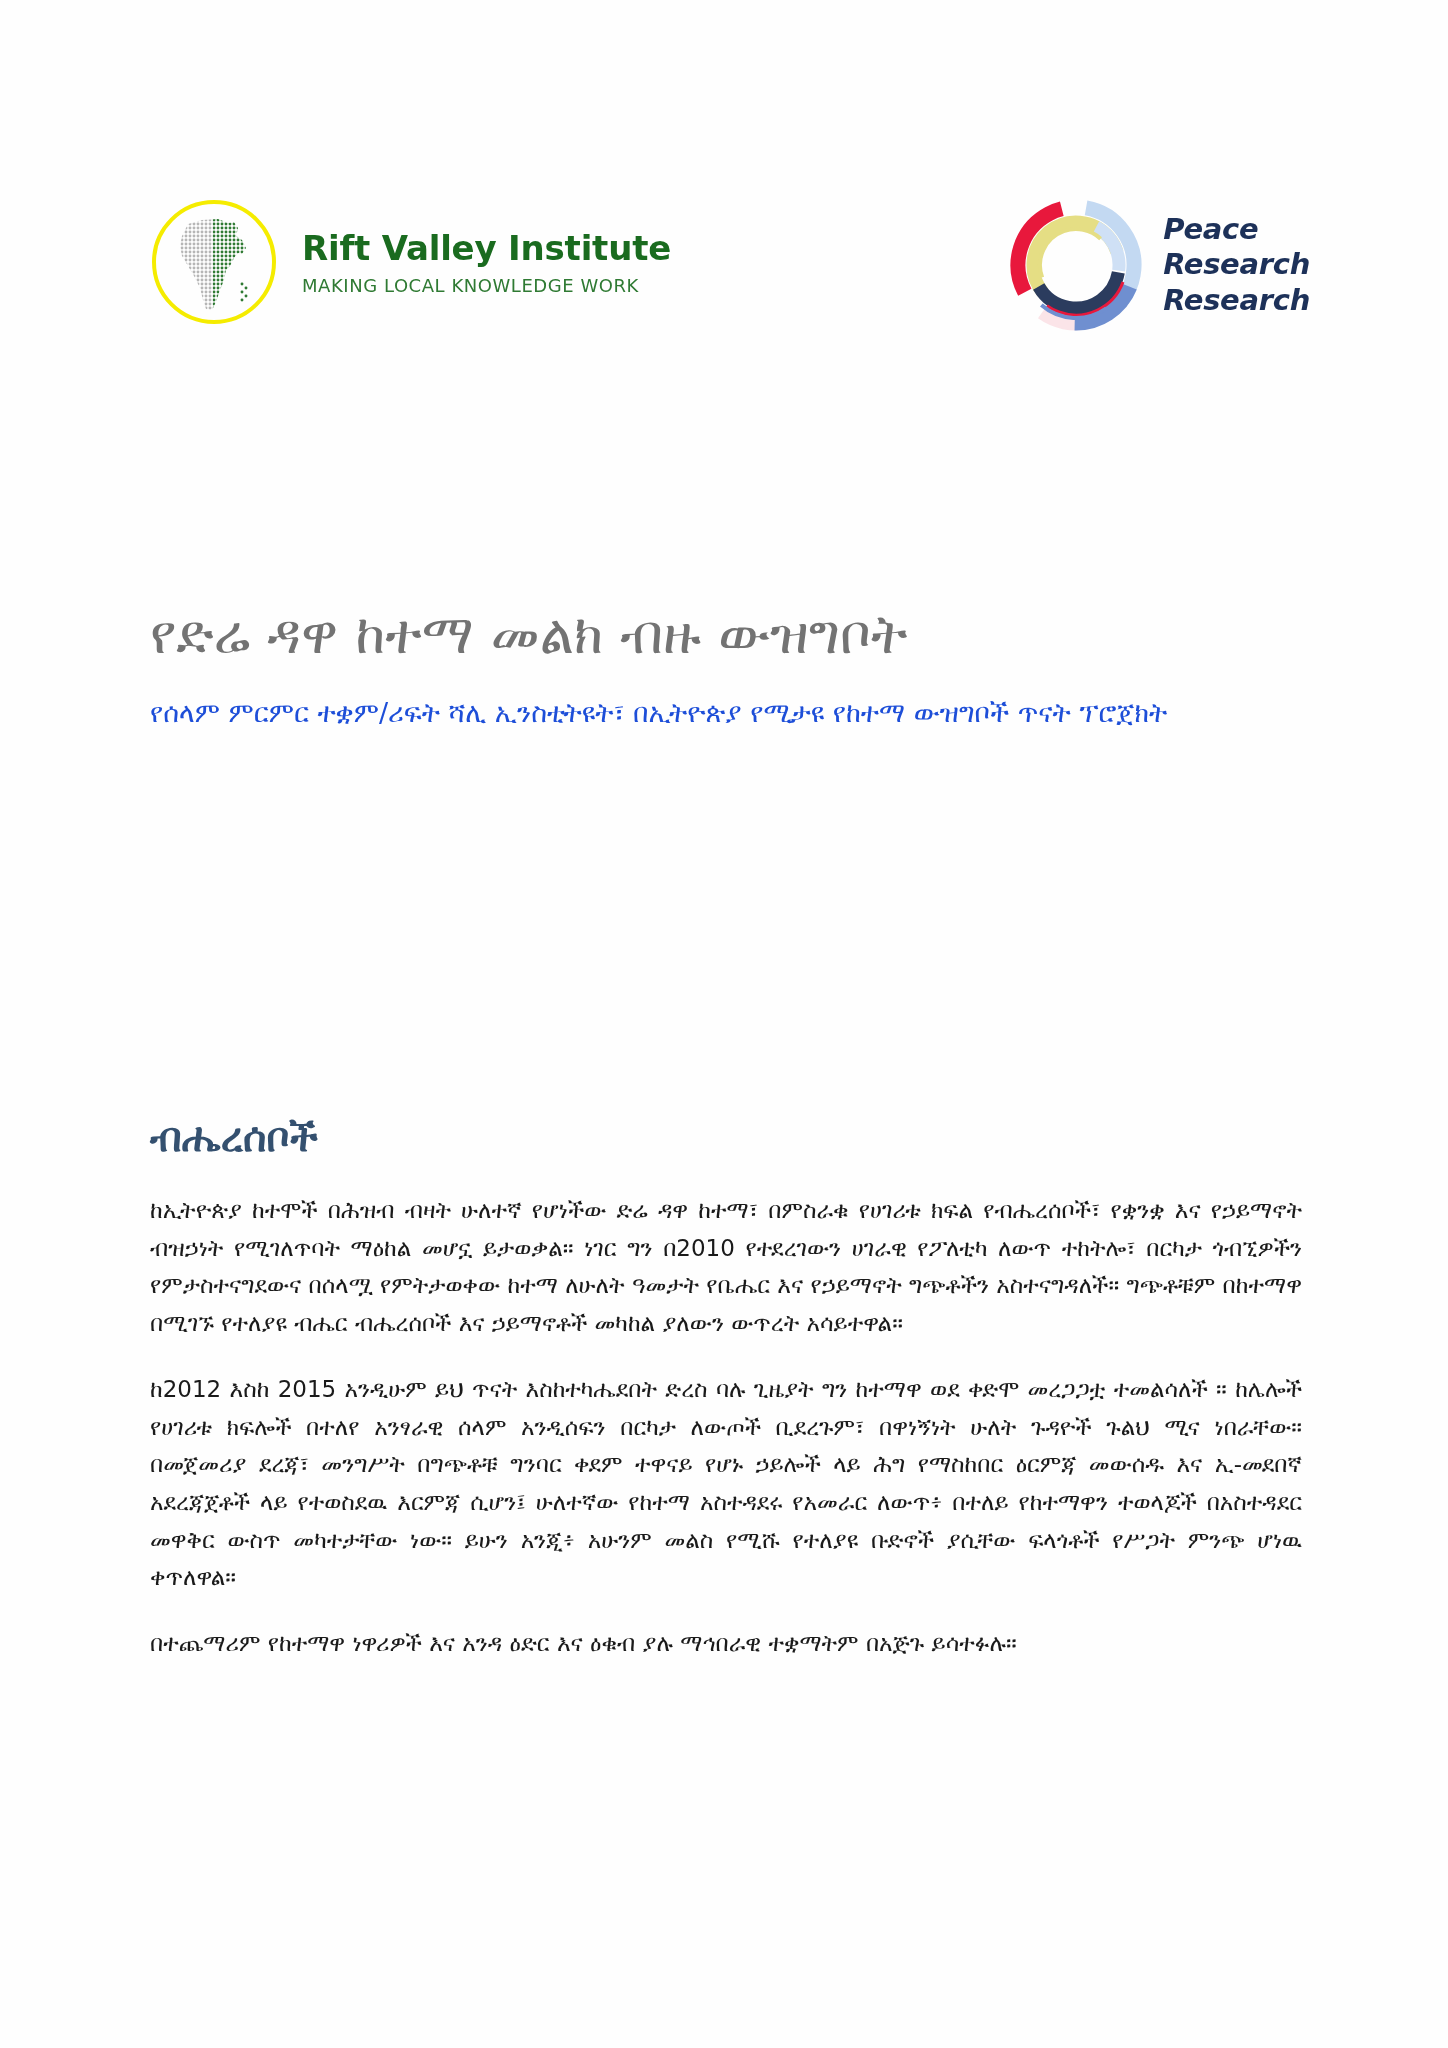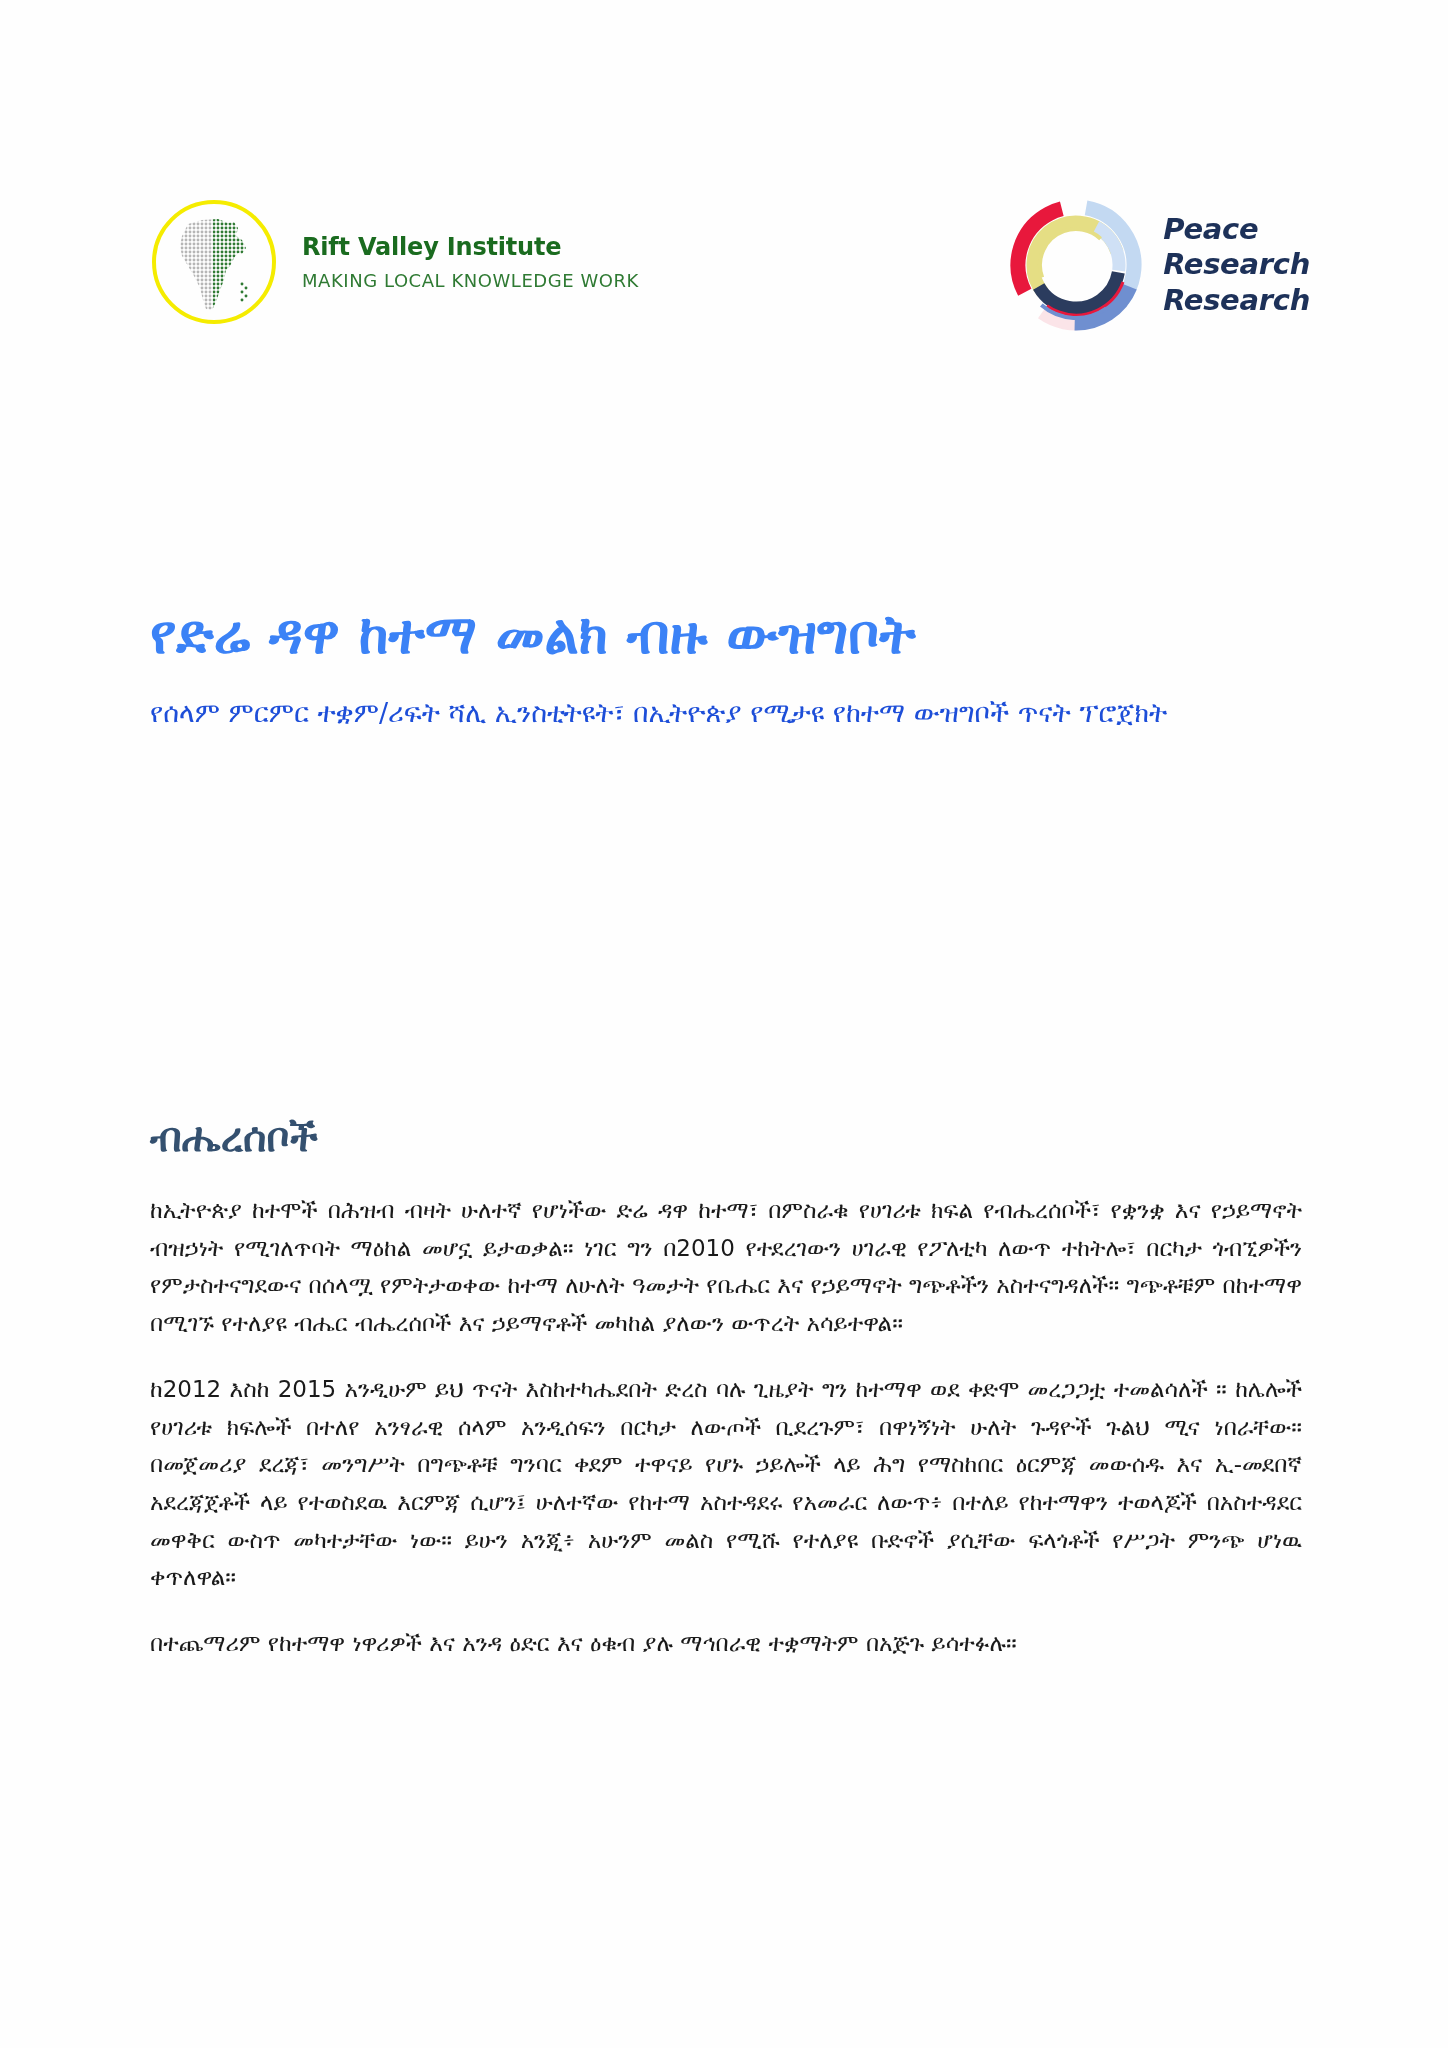--- a/index.html
+++ b/index.html
@@ -63,21 +63,21 @@
     height: 104px;
   }
 
   .rvi-text {
     display: flex;
     flex-direction: column;
     justify-content: center;
     padding-top: 2px;
   }
   .rvi-name {
-    font-size: 24px;
+    font-size: 34px;
     font-weight: 700;
     color: #1a6b1f;
     letter-spacing: -0.2px;
     line-height: 1.08;
     white-space: nowrap;
   }
   .rvi-tag {
     font-size: 18px;
     font-weight: 400;
     color: #2f7a33;
@@ -113,22 +113,22 @@
     white-space: nowrap;
   }
 
   
   .doc-title {
     position: absolute;
     left: 150px;
     top: 566px;
     width: 1180px;
     font-size: 54px;
-    font-weight: 700;
-    color: #3b82f6;
+    font-weight: 400;
+    color: #737373;
     line-height: 1.22;
     letter-spacing: 0px;
   }
 
   .doc-subtitle {
     position: absolute;
     left: 150px;
     top: 692px;
     width: 1100px;
     font-size: 27px;

